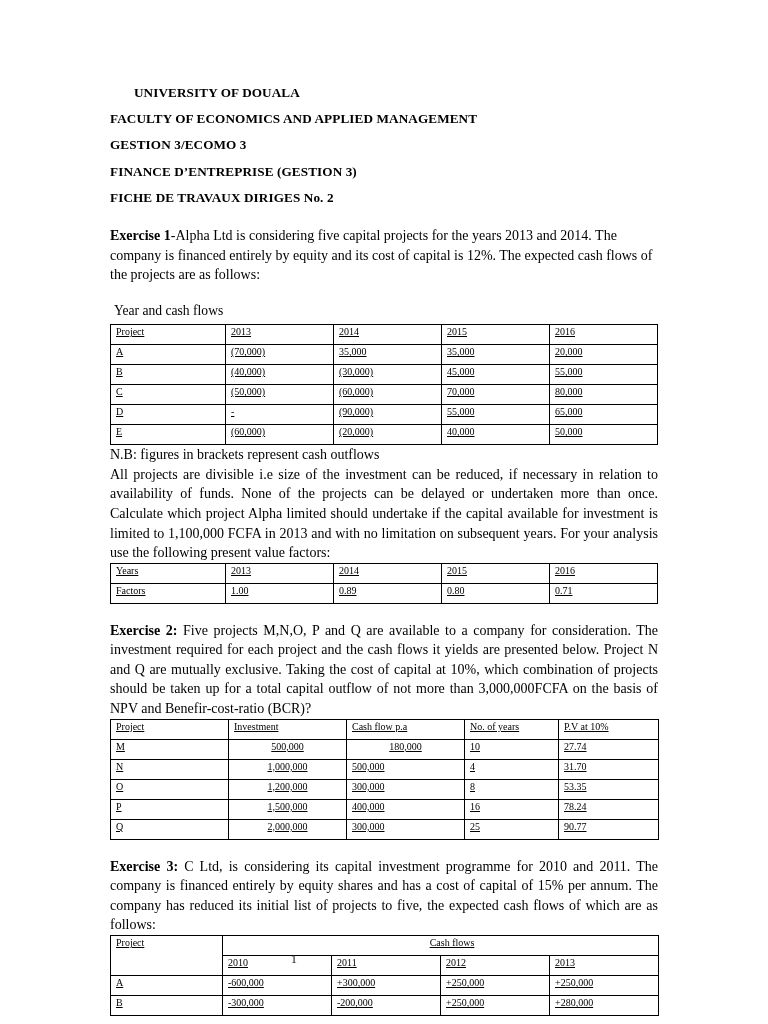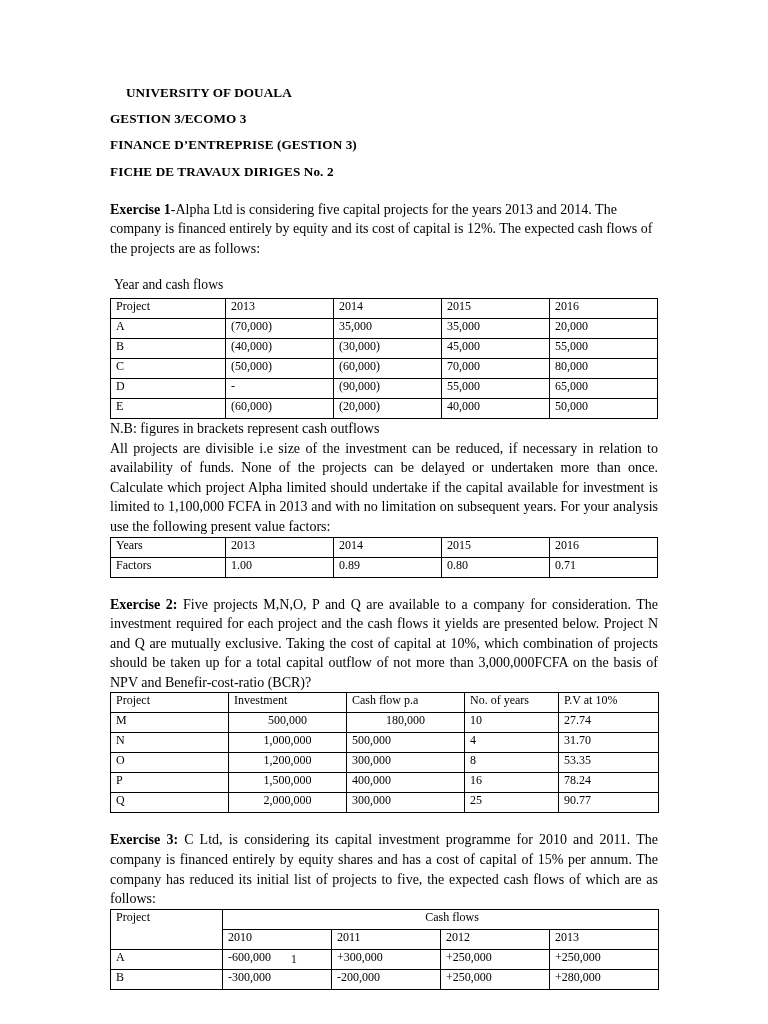--- a/index.html
+++ b/index.html
@@ -31,21 +31,21 @@
   }
 
   
   .doc-head {
     font-weight: bold;
     font-size: 13.2px;
     line-height: 1.0;
     margin: 0 0 13px 0;
     letter-spacing: 0.1px;
   }
-  .doc-head.first { margin-left: 16px; font-family: Liberation Serif, serif; }
+  .doc-head.first { margin-left: 24px; font-family: Liberation Serif, serif; }
 
   
   p.para {
     font-size: 14px;
     line-height: 1.40;
     margin: 0 0 0 0;
     text-align: left;
   }
   p.para.justify { text-align: justify; }
   p.para b { font-weight: bold; }
@@ -58,22 +58,23 @@
     font-size: 13.6px;
     line-height: 1.35;
     margin: 4px;
   }
 
   
   table.doc-table {
     border-collapse: collapse;
     width: 548px;
     table-layout: fixed;
-    font-size: 12px;
+    font-size: 10px;
     line-height: 1.15;
+    text-decoration: underline;
   }
   table.doc-table td, table.doc-table th {
     border: 1px solid #000000;
     padding: 1px 5px 2px 5px;
     text-align: left;
     vertical-align: top;
     font-weight: normal;
     white-space: nowrap;
     overflow: hidden;
     height: 16px;
@@ -109,20 +110,21 @@
     transform: translateX(-90px);
   }
 </style>
 </head>
 <body>
 
 <div class="page">
   <div class="content">
 
     <div class="doc-head first">UNIVERSITY OF DOUALA</div>
+    <div class="doc-head">FACULTY OF ECONOMICS AND APPLIED MANAGEMENT</div>
     <div class="doc-head">GESTION 3/ECOMO 3</div>
     <div class="doc-head">FINANCE D’ENTREPRISE (GESTION 3)</div>
     <div class="doc-head">FICHE DE TRAVAUX DIRIGES No. 2</div>
 
     <div class="gap-sm"></div>
 
     <p class="para"><b>Exercise 1</b><span>-Alpha Ltd is considering five capital projects for the years 2013 and 2014. The company is financed entirely by equity and its cost of capital is 12%. The expected cash flows of the projects are as follows:</span></p>
 
     <div class="gap-md"></div>
 

